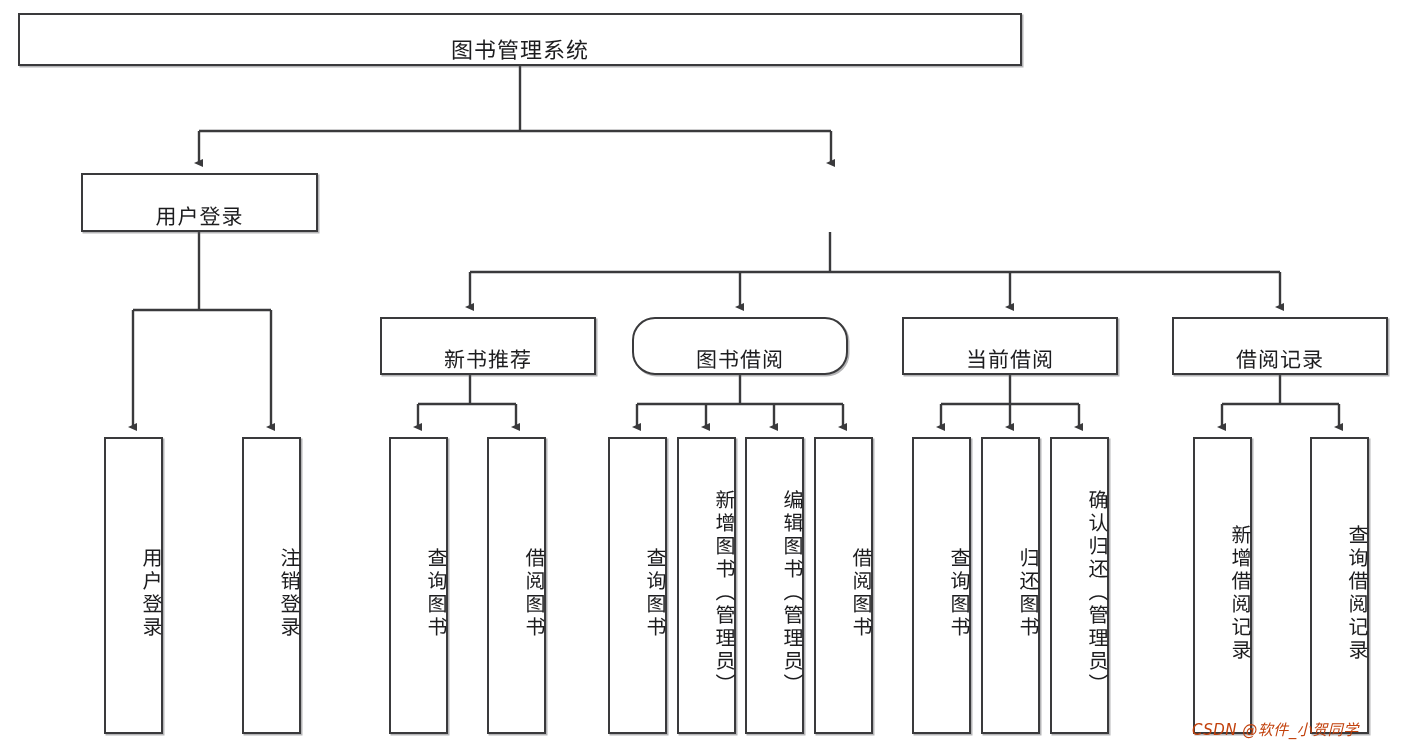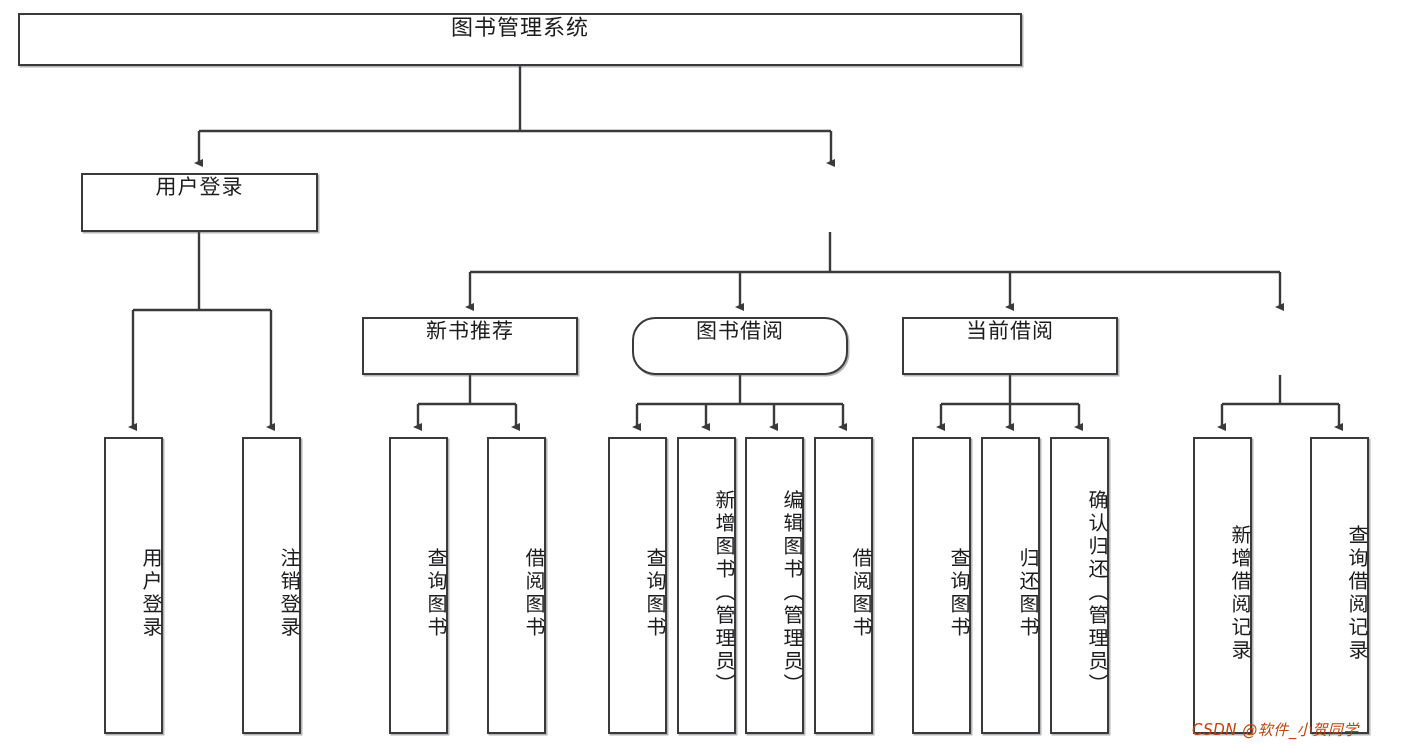--- a/index.html
+++ b/index.html
@@ -25,21 +25,21 @@
     width: 1405px;
     height: 747px;
     pointer-events: none;
   }
   .node {
     position: absolute;
     box-sizing: border-box;
     border: 2px solid #3a3a3c;
     background: #ffffff;
     display: flex;
-    align-items: flex-start;
+    align-items: flex-end;
     justify-content: center;
     color: #1c1c1e;
     box-shadow: 1.5px 1.5px 0 rgba(90,90,95,0.45);
   }
   .node.h {
     font-size: 21px;
     letter-spacing: 1px;
     line-height: 1.2;
   }
   .node.root {
@@ -126,28 +126,31 @@
   </svg>
 
   <div class="node h root" style="left:18px; top:13px; width:1004px; height:53px;">
     <span>图书管理系统</span>
   </div>
 
   <div class="node h" style="left:81px; top:173px; width:237px; height:59px;">
     <span>用户登录</span>
   </div>
 
-  <div class="node h" style="left:362px; top:317px; width:216px; height:58px;">
+  <div class="node h" style="left:380px; top:317px; width:216px; height:58px;">
     <span>新书推荐</span>
   </div>
   <div class="node h" style="left:632px; top:317px; width:216px; height:58px;border-radius:23px;">
     <span>图书借阅</span>
   </div>
   <div class="node h" style="left:902px; top:317px; width:216px; height:58px;">
     <span>当前借阅</span>
+  </div>
+  <div class="node h" style="left:1172px; top:317px; width:216px; height:58px;">
+    <span>借阅记录</span>
   </div>
 
   <div class="node v" style="left:104px; top:437px; width:59px; height:297px;">
     <span>用户登录</span>
   </div>
   <div class="node v" style="left:242px; top:437px; width:59px; height:297px;">
     <span>注销登录</span>
   </div>
 
   <div class="node v" style="left:389px; top:437px; width:59px; height:297px;">

